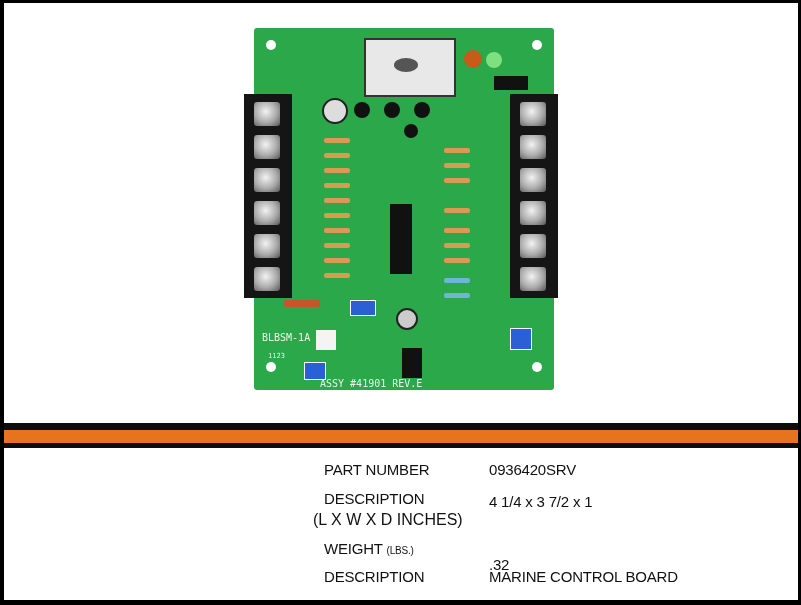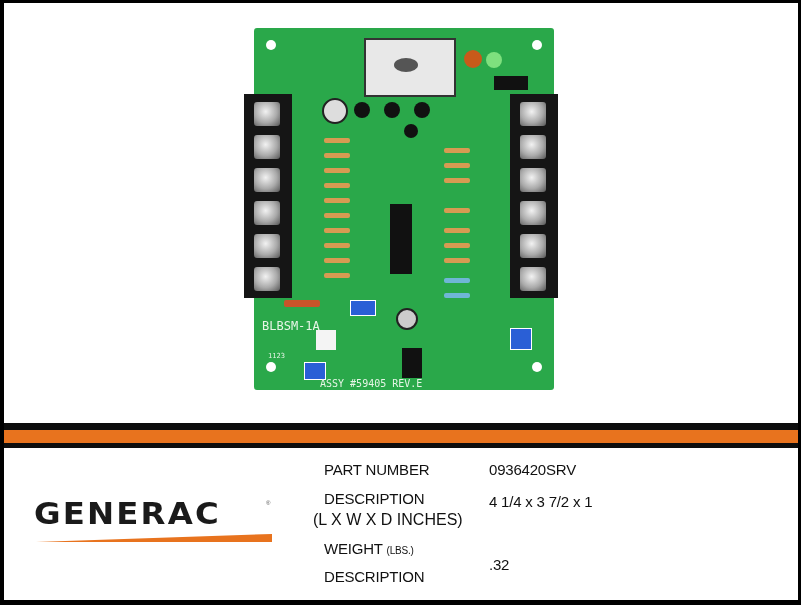--- a/index.html
+++ b/index.html
@@ -100,45 +100,41 @@
       <div class="res" style="left:190px;top:250px;width:26px;background:#6fb6d6"></div>
       <div class="res" style="left:190px;top:265px;width:26px;background:#6fb6d6"></div>
       <div class="res" style="left:30px;top:272px;width:36px;height:7px;background:#c8542a"></div>
 
       <div class="trimpot" style="left:96px;top:272px;width:24px;height:14px"></div>
       <div class="cap" style="left:142px;top:280px;width:18px;height:18px;background:#ccc;border:2px solid #222"></div>
       <div class="trimpot" style="left:256px;top:300px;width:20px;height:20px"></div>
       <div style="position:absolute;left:62px;top:302px;width:20px;height:20px;background:#f4f4f4"></div>
       <div class="trimpot" style="left:50px;top:334px;width:20px;height:16px"></div>
 
-      <div class="silk" style="left:66px;top:350px">ASSY #59405 REV.E</div>
-      <div class="silk" style="left:8px;top:291px;font-size:12px">BLBSM-1A</div>
+      <div class="silk" style="left:66px;top:350px">ASSY #41901 REV.E</div>
+      <div class="silk" style="left:8px;top:304px;font-size:10px">BLBSM-1A</div>
       <div class="silk" style="left:14px;top:324px;font-size:7px">1123</div>
     </div>
   </div>
 
   <div class="stripe-black-top"></div>
   <div class="stripe-orange"></div>
   <div class="stripe-black-bot"></div>
 
   <div class="info">
-    <div class="logo">
-      <span class="logo-text">GENERAC</span>
-      <span class="logo-reg">®</span>
-      <div class="logo-swoosh"></div>
-    </div>
 
     <div class="label" style="top:13px">PART NUMBER</div>
     <div class="value" style="top:13px">0936420SRV</div>
 
     <div class="label" style="top:42px">DESCRIPTION</div>
     <div class="sublabel" style="top:63px">(L X W X D INCHES)</div>
     <div class="value" style="top:45px">4 1/4 x 3 7/2 x 1</div>
 
     <div class="label" style="top:92px">
       <span>WEIGHT</span>
       <span class="sub">(LBS.)</span>
     </div>
     <div class="value" style="top:108px">.32</div>
 
     <div class="label" style="top:120px">DESCRIPTION</div>
+    <div class="value" style="top:120px">MARINE CONTROL BOARD</div>
   </div>
 </div>
 
 </body></html>

